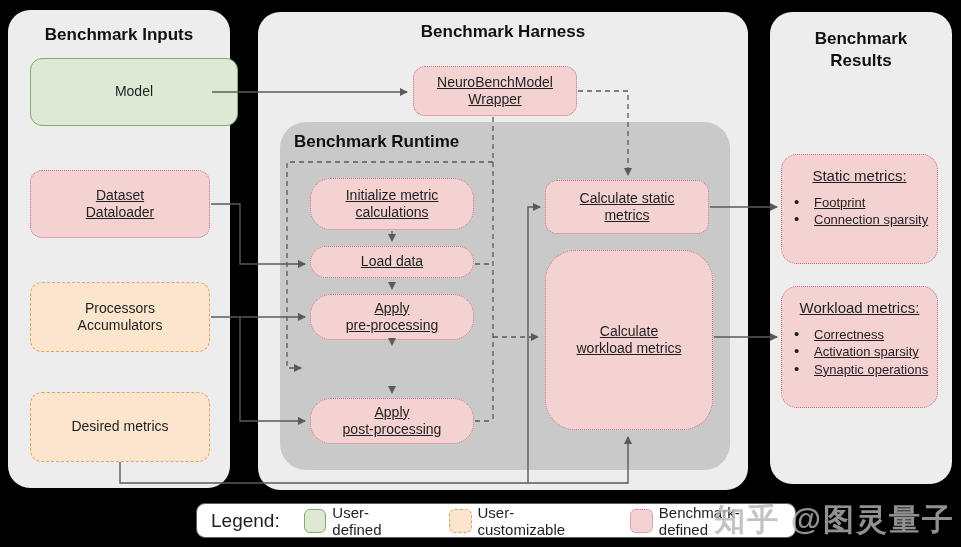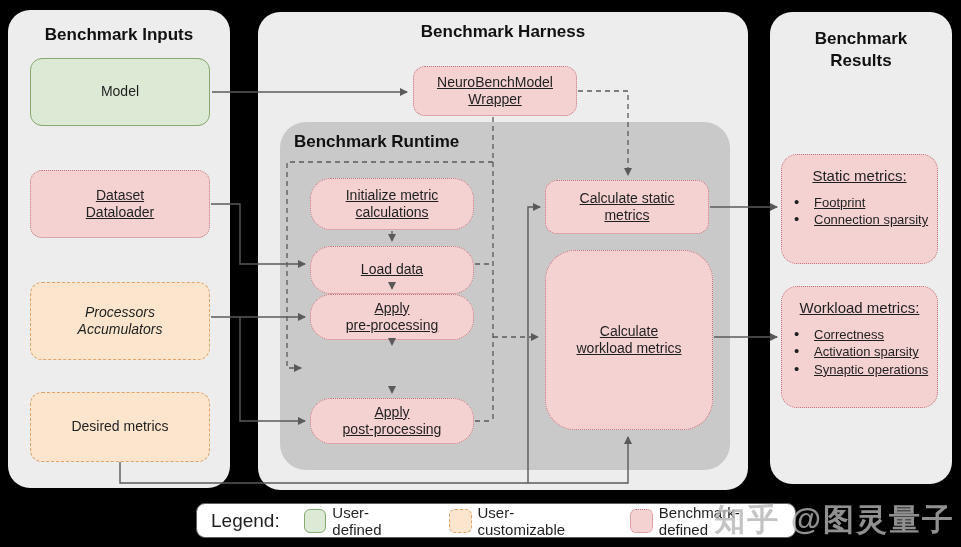--- a/index.html
+++ b/index.html
@@ -49,28 +49,28 @@
   }
 </style>
 </head>
 <body>
 
 <div id="canvas">
 
   <div class="panel" style="left:8px;top:10px;width:222px;height:478px;">
     <div class="panel-title" style="top:15px;">Benchmark Inputs</div>
   </div>
-  <div class="node green" style="left:30px;top:58px;width:180px;height:68px;">
+  <div class="node green" style="left:30px;top:58px;width:208px;height:68px;">
     <span class="prelines">Model</span>
   </div>
   <div class="node pink" style="left:30px;top:170px;width:180px;height:68px;">
     <span class="prelines">Dataset
 Dataloader</span>
   </div>
-  <div class="node orange" style="left:30px;top:282px;width:180px;height:78px;font-style:italic;">
+  <div class="node orange" style="left:30px;top:282px;width:180px;height:70px;">
     <span class="prelines">Processors
 Accumulators</span>
   </div>
   <div class="node orange" style="left:30px;top:392px;width:180px;height:70px;">
     <span class="prelines">Desired metrics</span>
   </div>
 
   <div class="panel" style="left:258px;top:12px;width:490px;height:478px;">
     <div class="panel-title" style="top:10px;">Benchmark Harness</div>
   </div>
@@ -79,21 +79,21 @@
 Wrapper</span>
   </div>
 
   <div class="runtime">
     <div class="runtime-title">Benchmark Runtime</div>
   </div>
   <div class="node pink step" style="top:178px;height:52px;">
     <span class="prelines">Initialize metric
 calculations</span>
   </div>
-  <div class="node pink step" style="top:246px;height:48px;">
+  <div class="node pink step" style="top:246px;height:32px;">
     <span class="prelines">Load data</span>
   </div>
   <div class="node pink step" style="top:294px;height:46px;">
     <span class="prelines">Apply
 pre-processing</span>
   </div>
   <div class="node pink step" style="top:398px;height:46px;">
     <span class="prelines">Apply
 post-processing</span>
   </div>

